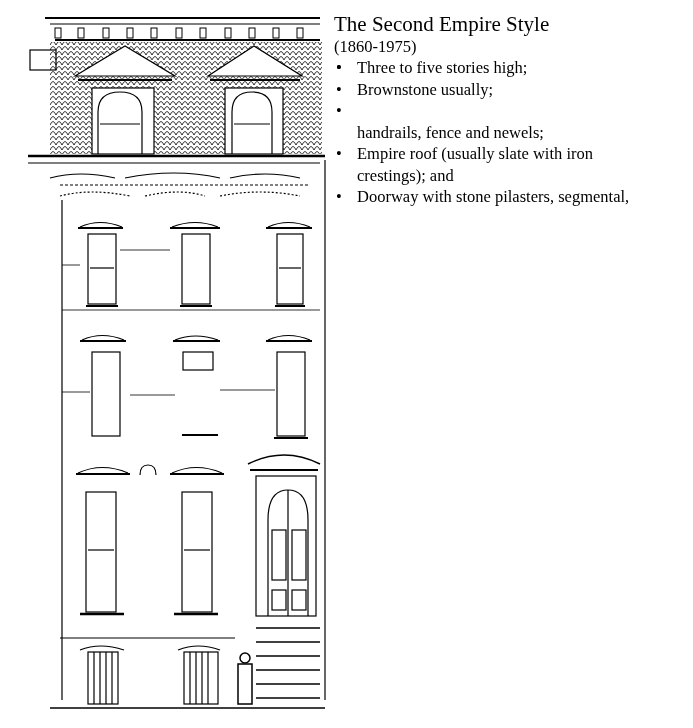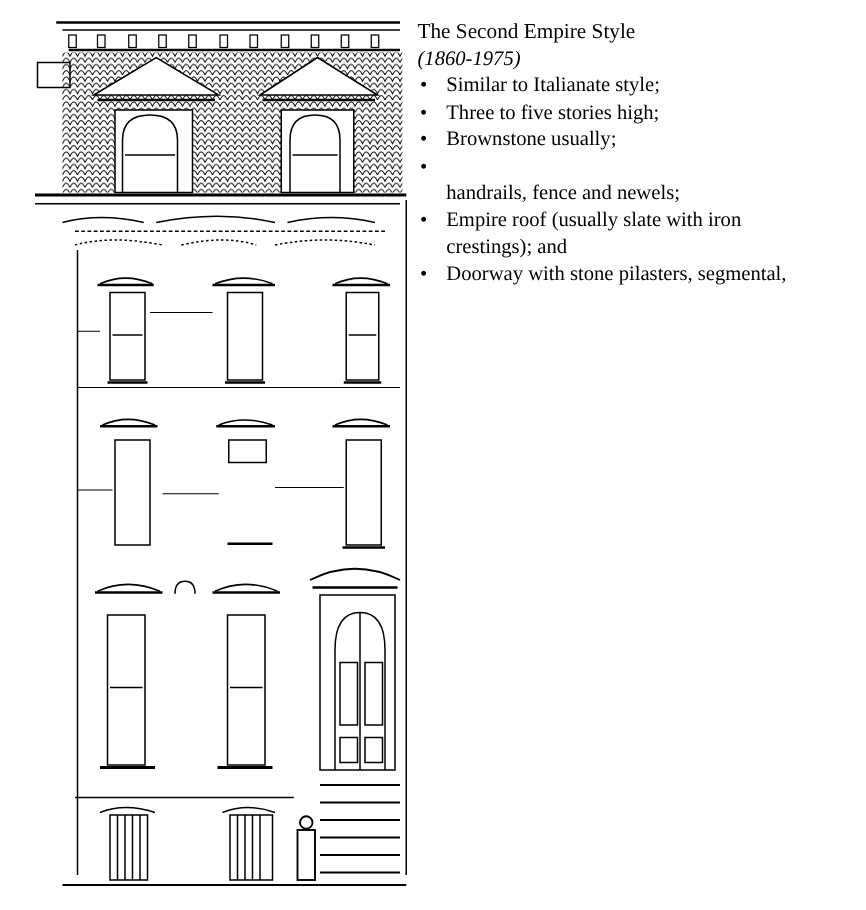--- a/index.html
+++ b/index.html
@@ -1,21 +1,21 @@
 <!DOCTYPE html>
 <html><head>
 <meta charset="utf-8">
 <style>
   html,body{margin:0;padding:0;background:#ffffff;}
   body{width:693px;height:728px;position:relative;overflow:hidden;font-family:"Liberation Serif","DejaVu Serif",serif;color:#000;}
   .figure{position:absolute;left:20px;top:0;width:310px;height:725px;}
   .figure svg{width:310px;height:725px;display:block;}
   .text-block{position:absolute;left:334px;top:14px;width:350px;font-size:16.5px;line-height:21.5px;}
-  .title{margin:0;font-weight:normal;font-size:17px;}
-  .subtitle{margin:0;font-style:italic;}
+  .title{margin:0;font-weight:normal;font-size:21px;}
+  .subtitle{margin:0;}
   ul.features{list-style:none;margin:0;padding:0;}
   ul.features li{position:relative;padding-left:23px;}
   ul.features li .bullet{position:absolute;left:2px;top:0;}
 </style>
 </head>
 <body>
 
 <div class="figure">
   <svg viewBox="0 0 310 725" xmlns="http://www.w3.org/2000/svg">
     <defs>
@@ -160,20 +160,20 @@
       </g>
       <line x1="30" y1="708" x2="305" y2="708" stroke-width="1.5"></line>
     </g>
   </svg>
 </div>
 
 <div class="text-block">
   <p class="title">The Second Empire Style</p>
   <p class="subtitle">(1860-1975)</p>
   <ul class="features">
-    <li><span class="bullet">•</span><span>Similar to Italianate style;</span></li>
+    <li><span class="bullet">•</span></li>
     <li><span class="bullet">•</span><span>Three to five stories high;</span></li>
     <li><span class="bullet">•</span><span>Brownstone usually;</span></li>
     <li><span class="bullet">•</span><br><span>handrails, fence and newels;</span></li>
     <li><span class="bullet">•</span><span>Empire roof (usually slate with iron</span><br><span>crestings); and</span></li>
     <li><span class="bullet">•</span><span>Doorway with stone pilasters, segmental,</span><br></li>
   </ul>
 </div>
 
 </body></html>

